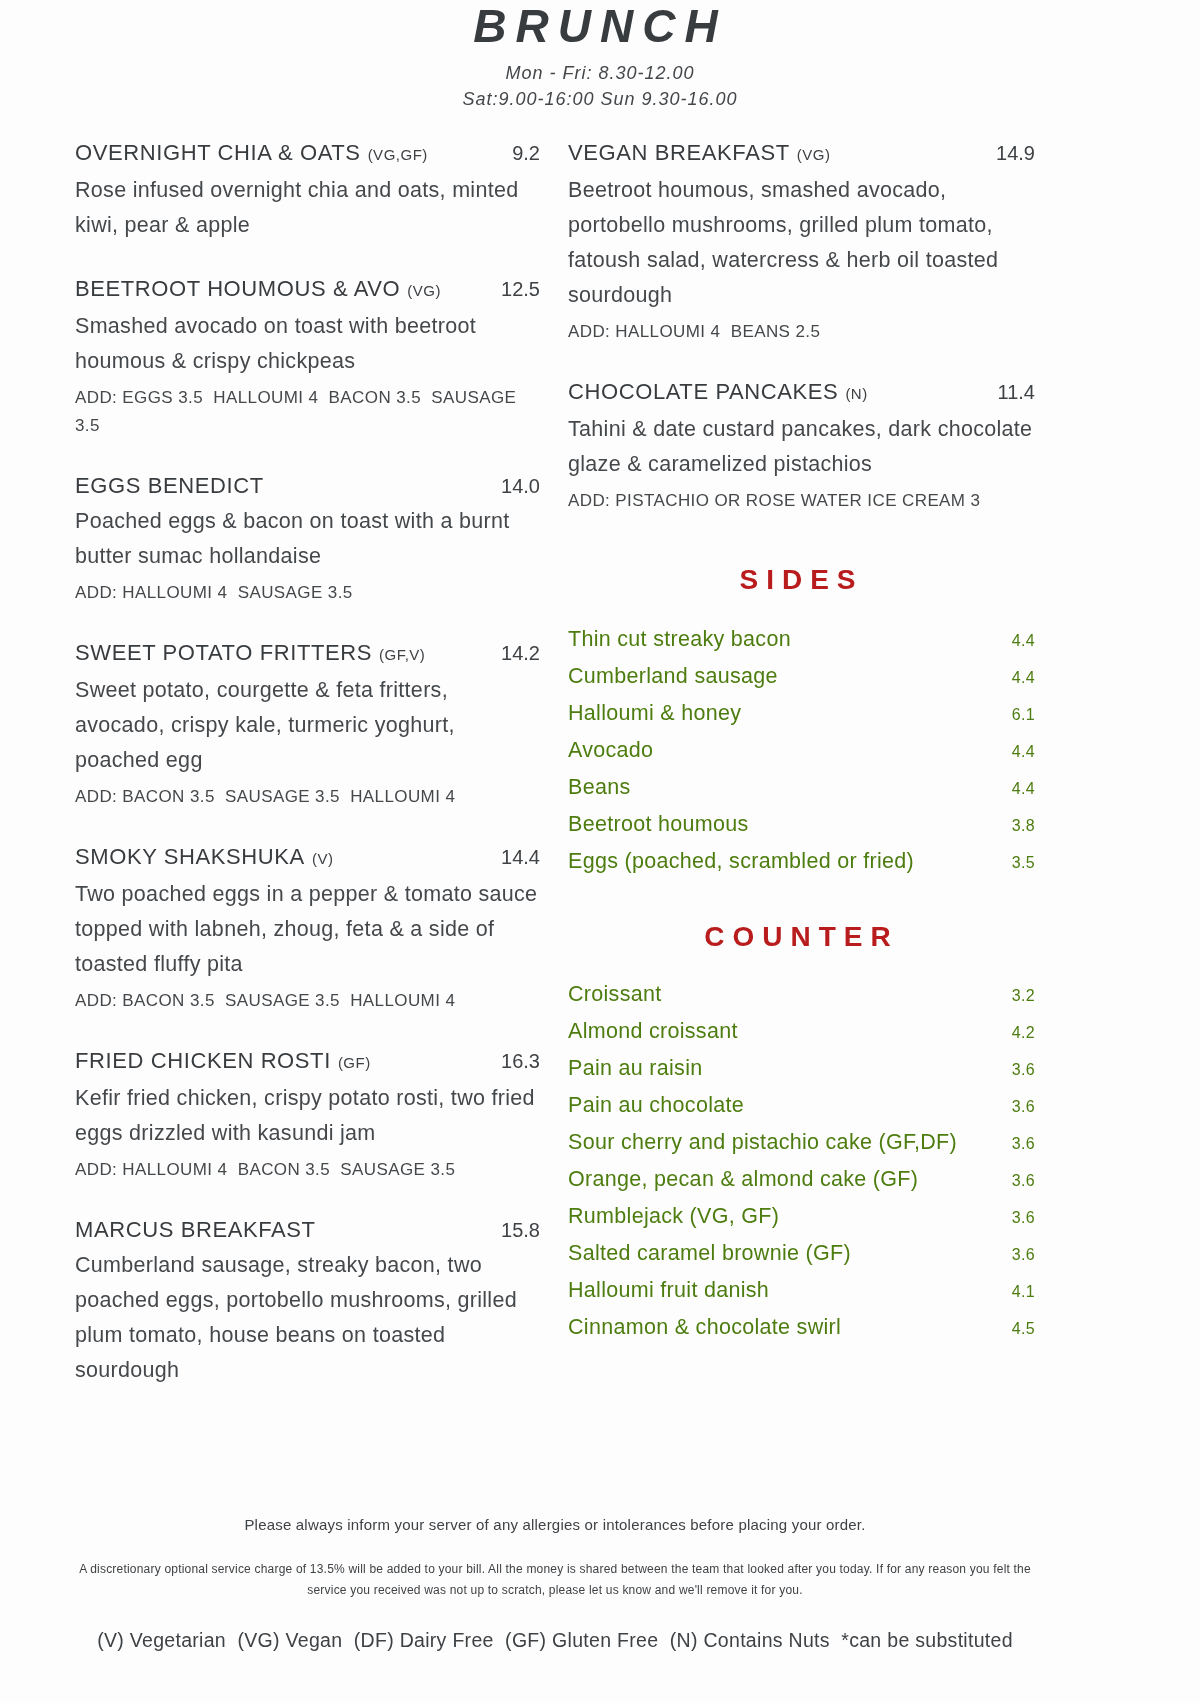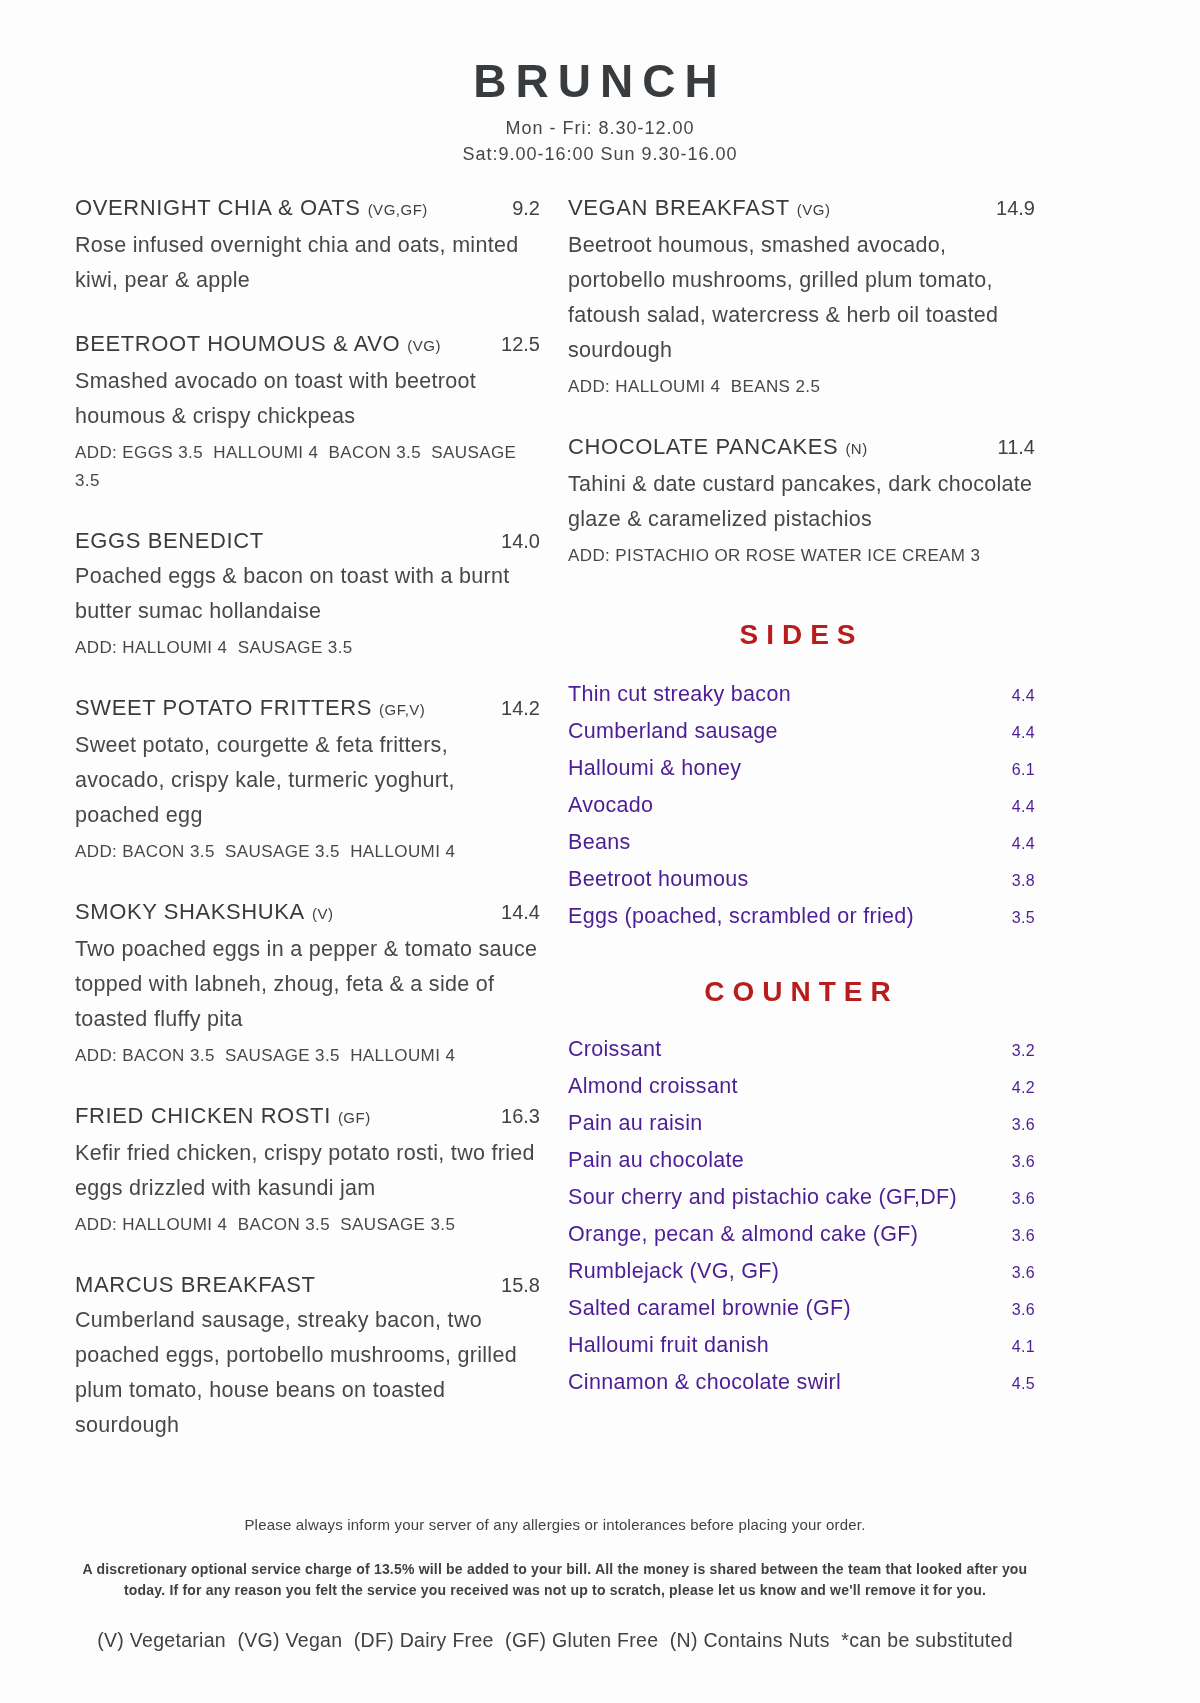--- a/index.html
+++ b/index.html
@@ -6,21 +6,21 @@
   .page {
     position: relative;
     width: 1200px;
     height: 1703px;
     background: #fdfdfd;
     font-family: "Liberation Sans", sans-serif;
     color: #3f4245;
     overflow: hidden;
     box-sizing: border-box;
   }
-  .menu-header { padding-top: 55px; text-align: center; }
+  .menu-header { text-align: center; font-style: italic; }
   .title {
     margin: 0;
     font-size: 46px;
     font-weight: bold;
     letter-spacing: 9px;
     color: #393c3f;
     line-height: 52px;
   }
   .hours { margin-top: 8px; font-size: 18px; line-height: 26px; letter-spacing: 1px; color: #44474a; }
 
@@ -71,39 +71,38 @@
   }
   .counter-title { margin-top: 40px; margin-bottom: 22px; }
 
   .row {
     display: flex;
     justify-content: space-between;
     align-items: baseline;
     padding: 6px 0;
     font-size: 21.5px;
     letter-spacing: 0.3px;
-    color: #4c1d95;
+    color: #4d7c0f;
   }
   .row-price { font-size: 16px; margin-left: 12px; }
 
   .footer {
     position: absolute;
     left: 75px;
     right: 165px;
     top: 1515px;
     text-align: center;
   }
   .allergy { font-size: 15px; line-height: 20px; letter-spacing: 0.2px; }
   .service {
     margin: 24px auto 16px auto;
     max-width: 985px;
-    font-size: 14px;
+    font-size: 12px;
     line-height: 21px;
     letter-spacing: 0.2px;
-    font-weight: bold;
   }
   .legend {
     margin-top: 28px;
     font-size: 19.5px;
     letter-spacing: 0.3px;
     white-space: pre-wrap;
   }
 </style>
 </head>
 <body>

